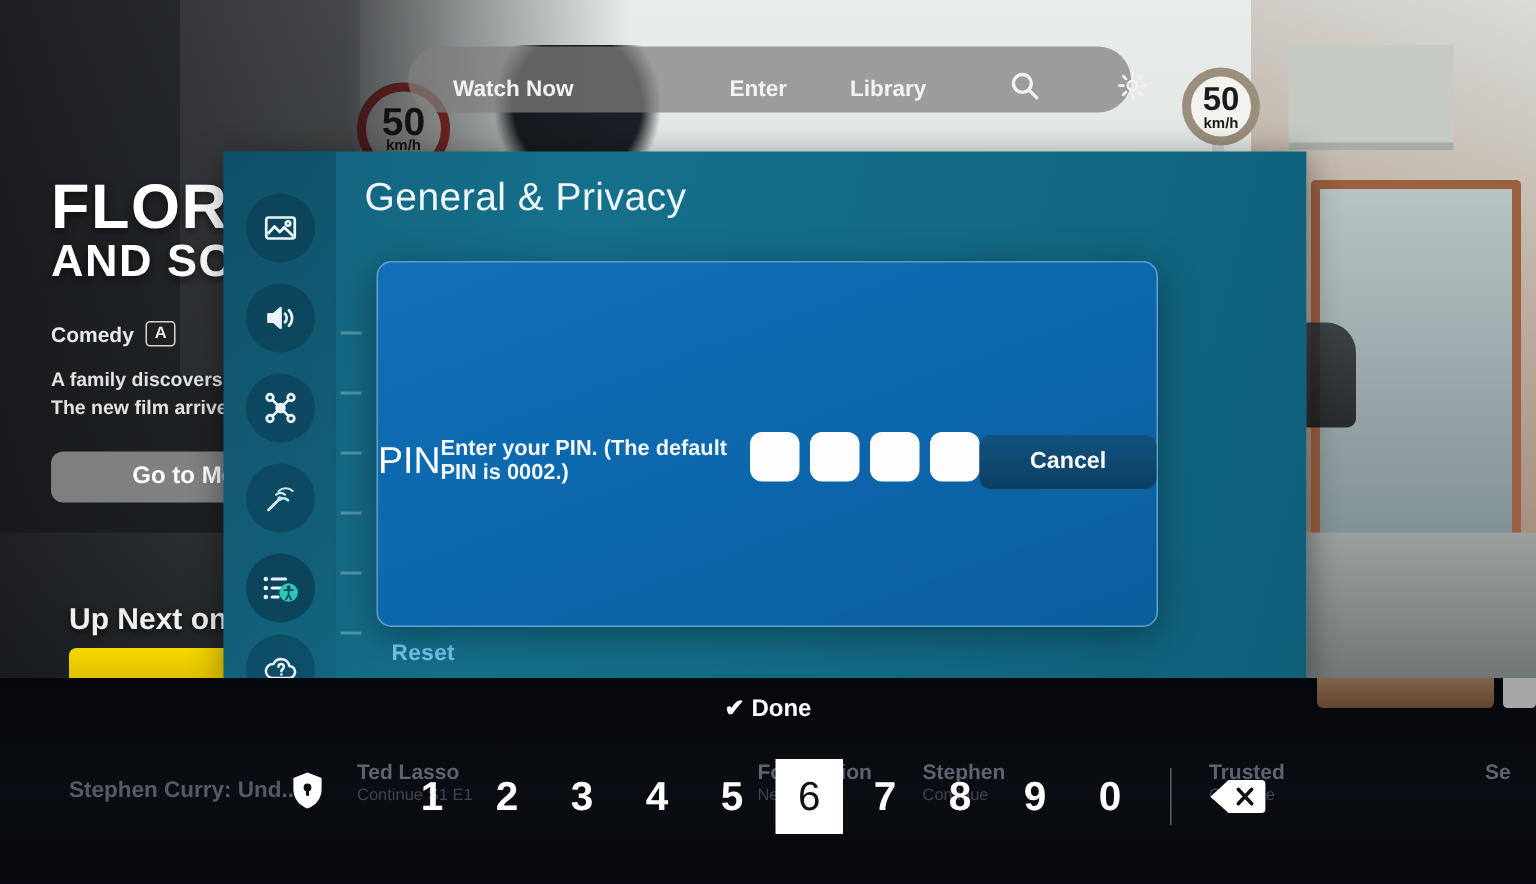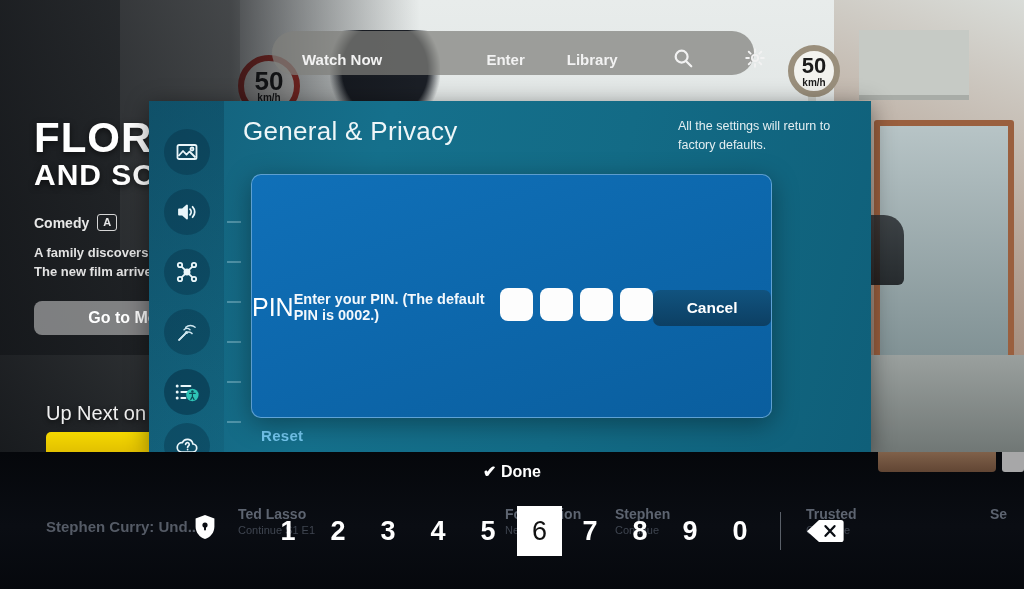--- a/index.html
+++ b/index.html
@@ -70,21 +70,21 @@
     text-shadow:0 2px 6px rgba(0,0,0,.6); }
   .hero-meta{ margin-top:22px; display:flex; align-items:center; gap:8px;
     font-size:14px; font-weight:bold; color:#e8e8e8; }
   .rating-badge{ border:1px solid #d5d5d5; border-radius:3px; padding:0 5px;
     font-size:11px; line-height:15px; }
   .hero-desc{ margin-top:12px; font-size:13px; line-height:19px; font-weight:bold;
     color:#e2e2e2; width:250px; }
   .hero-btn{ margin-top:20px; width:200px; height:34px; border-radius:8px;
     background:rgba(210,210,210,.55); color:#fff; font-size:16px; font-weight:bold;
     display:flex; align-items:center; justify-content:center; }
-  .upnext{ position:absolute; left:46px; top:402px; font-size:20px; font-weight:normal;
+  .upnext{ position:absolute; left:46px; top:402px; font-size:20px; font-weight:bold;
     color:#f0f0f0; text-shadow:0 2px 5px rgba(0,0,0,.7); }
   .upnext-card{ position:absolute; left:46px; top:432px; width:155px; height:30px;
     background:linear-gradient(180deg,#f5d800,#d8b500); border-radius:5px; }
 
   .atv-nav{
     position:absolute; left:272px; top:31px; width:482px; height:44px;
     background:rgba(128,128,124,.72); border-radius:22px;
     display:flex; align-items:center; color:#f2f2f2;
     font-size:15px; font-weight:bold; padding:0 16px; gap:0;
   }
@@ -293,21 +293,20 @@
       <div class="rail-icon" style="top:322px">
         <svg width="24" height="22" viewBox="0 0 24 22" fill="none" stroke="#eaf6fa" stroke-width="1.7">
           <path d="M6.5 17h11a4 4 0 00.4-8 5.6 5.6 0 00-10.6-1.3A3.9 3.9 0 006.5 17z" stroke-linejoin="round"></path>
           <path d="M10.6 9.4a1.8 1.8 0 113.1 1.3c-.6.6-1.1.9-1.1 1.8" stroke-linecap="round"></path>
           <circle cx="12.6" cy="14.6" r=".85" fill="#eaf6fa" stroke="none"></circle>
         </svg>
       </div>
     </div>
 
     <div class="set-title">General &amp; Privacy</div>
-    <div class="set-note">All the settings will return to factory defaults.</div>
 
     <div class="ticks">
       <div class="tick"></div>
       <div class="tick"></div>
       <div class="tick"></div>
       <div class="tick"></div>
       <div class="tick"></div>
       <div class="tick"></div>
     </div>
 

